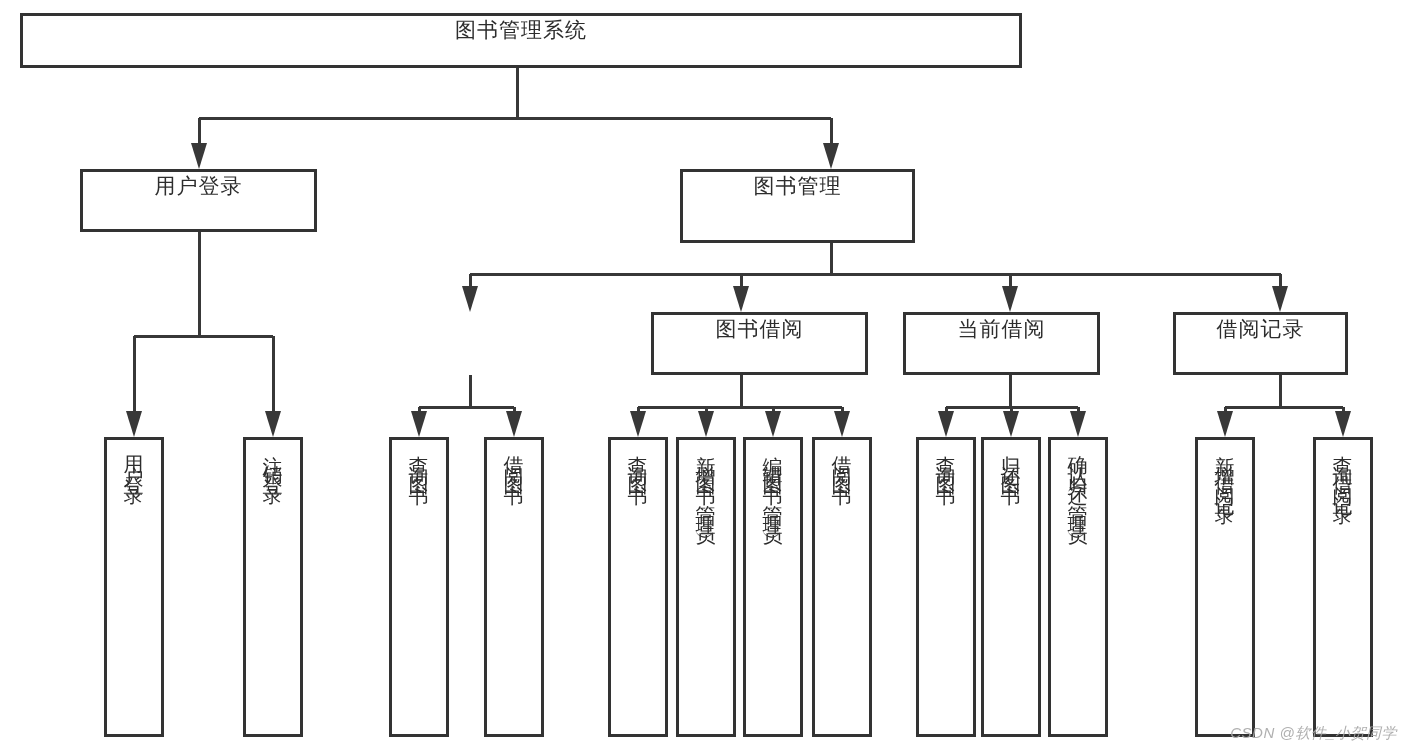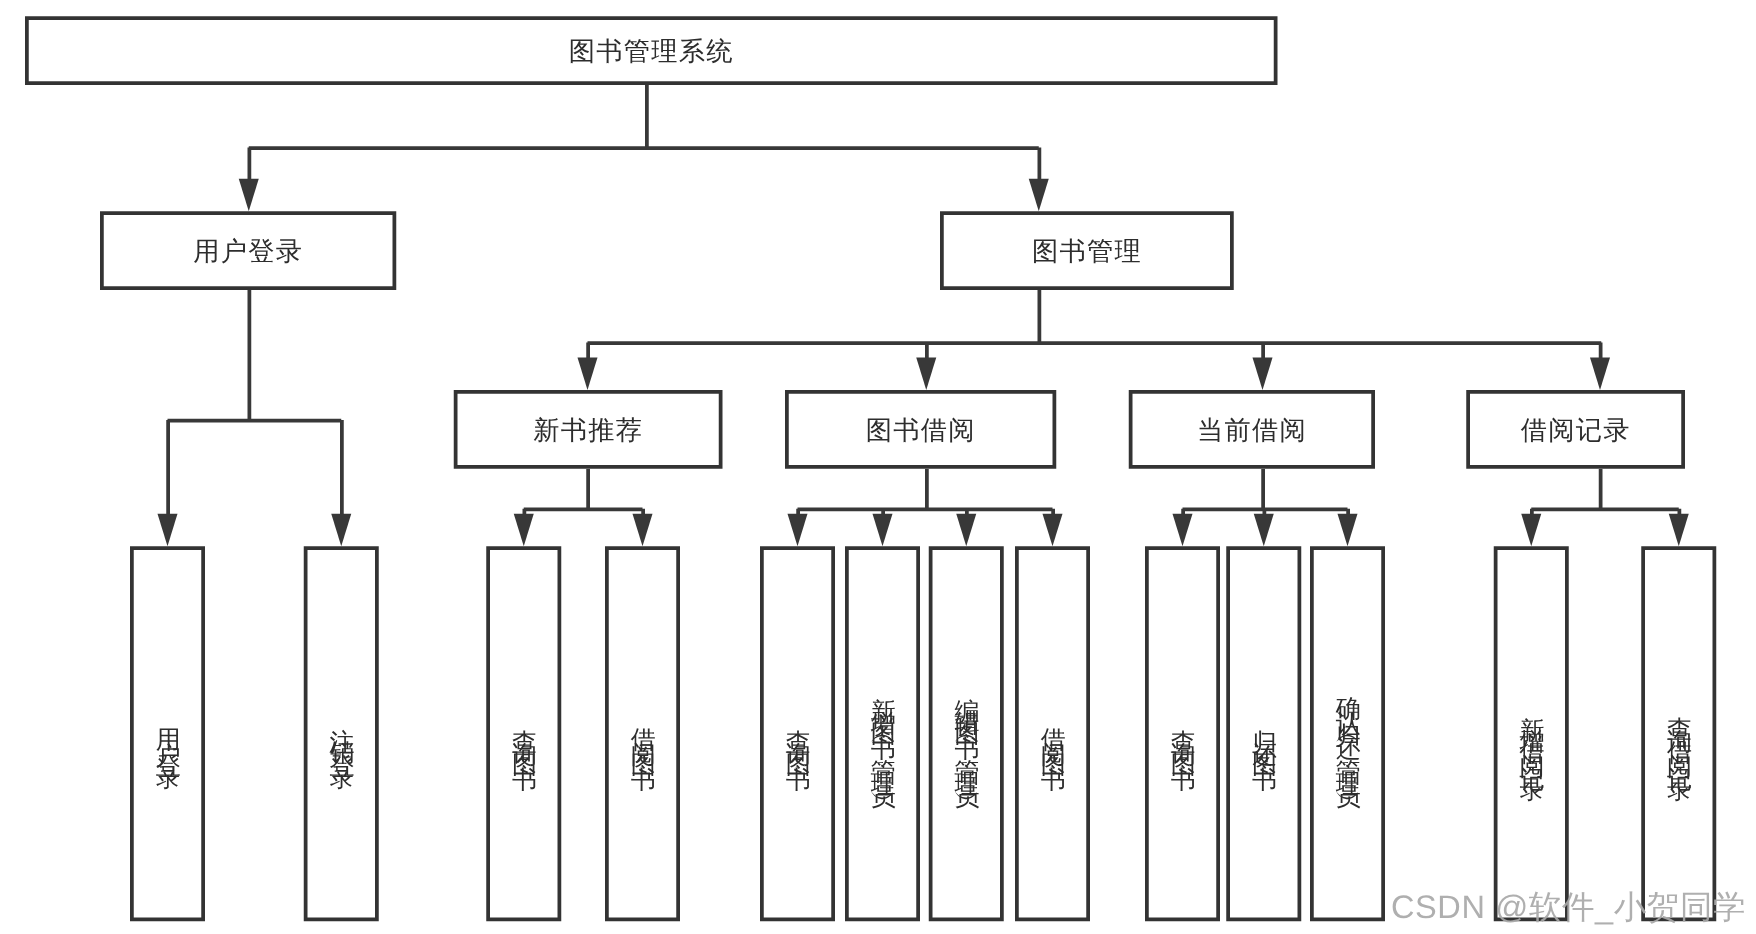--- a/index.html
+++ b/index.html
@@ -12,28 +12,28 @@
   
   .ln{position:absolute;background:#383838;}
   .ln.v{width:3px;}
   .ln.h{height:3px;}
   
   .tri{position:absolute;width:0;height:0;
     border-left:8px solid transparent;border-right:8px solid transparent;
     border-top:26px solid #383838;}
   
   .box{position:absolute;background:#ffffff;border:3px solid #333333;
-    box-sizing:border-box;display:flex;align-items:center;justify-content:center;
+    box-sizing:border-box;display:flex;justify-content:center;
     color:#2d2d2d;font-size:21px;letter-spacing:1px;z-index:2;}
   .box .vtext{
     writing-mode:vertical-rl;text-orientation:mixed;
     font-size:20px;line-height:1.1;letter-spacing:10px;letter-spacing:10px;
   }
   .watermark{position:absolute;right:8px;bottom:4px;z-index:6;
-    color:#a9a9a9;font-size:26px;letter-spacing:.5px;opacity:.92;}
+    color:#a9a9a9;font-size:15px;letter-spacing:.5px;opacity:.92;font-style:italic;}
 </style>
 </head>
 <body>
 
 <div class="stage">
 
   <div class="ln v" style="left:515.5px;top:68px;height:50px"></div>
   <div class="ln h" style="left:199px;top:116.5px;width:632px"></div>
   <div class="ln v" style="left:197.5px;top:118px;height:26px"></div>
   <div class="tri" style="left:191px;top:143px"></div>
@@ -92,28 +92,25 @@
   <div class="ln v" style="left:1341.5px;top:407px;height:6px"></div>
   <div class="tri" style="left:1335px;top:411px"></div>
 
   <div class="box" style="left:20px;top:13px;width:1002px;height:55px">
     <span>图书管理系统</span>
   </div>
 
   <div class="box" style="left:80px;top:169px;width:237px;height:63px">
     <span>用户登录</span>
   </div>
-  <div class="box" style="left:752px;top:169px;width:235px;height:63px">
+  <div class="box" style="left:680px;top:169px;width:235px;height:74px">
     <span>图书管理</span>
   </div>
 
-  <div class="box" style="left:363px;top:312px;width:215px;height:63px">
-    <span>新书推荐</span>
-  </div>
-  <div class="box" style="left:628px;top:312px;width:217px;height:63px">
+  <div class="box" style="left:651px;top:312px;width:217px;height:63px">
     <span>图书借阅</span>
   </div>
   <div class="box" style="left:903px;top:312px;width:197px;height:63px">
     <span>当前借阅</span>
   </div>
   <div class="box" style="left:1173px;top:312px;width:175px;height:63px">
     <span>借阅记录</span>
   </div>
 
   <div class="box" style="left:104px;top:437px;width:60px;height:300px">

